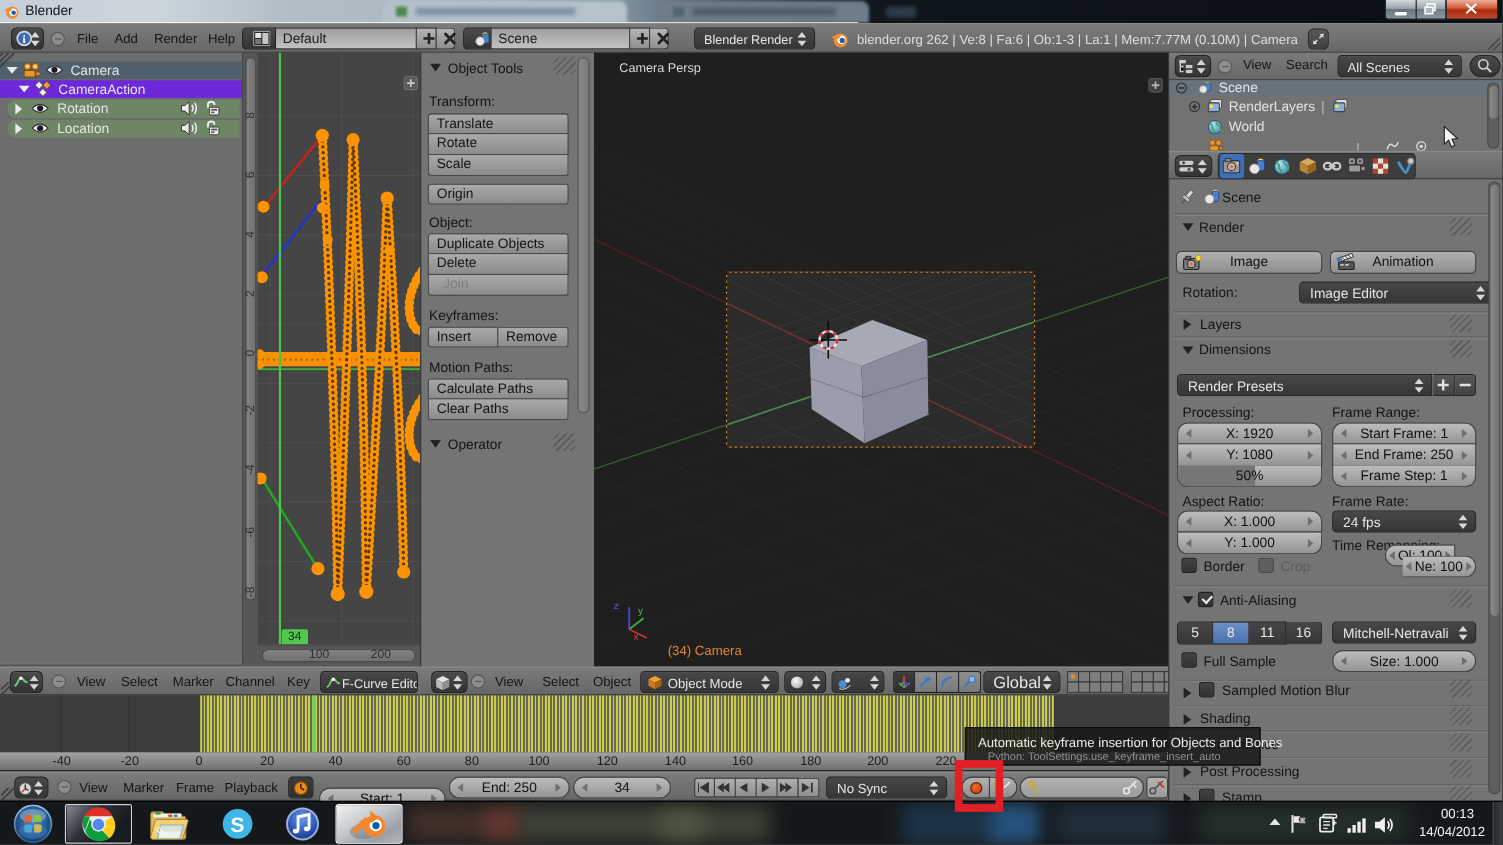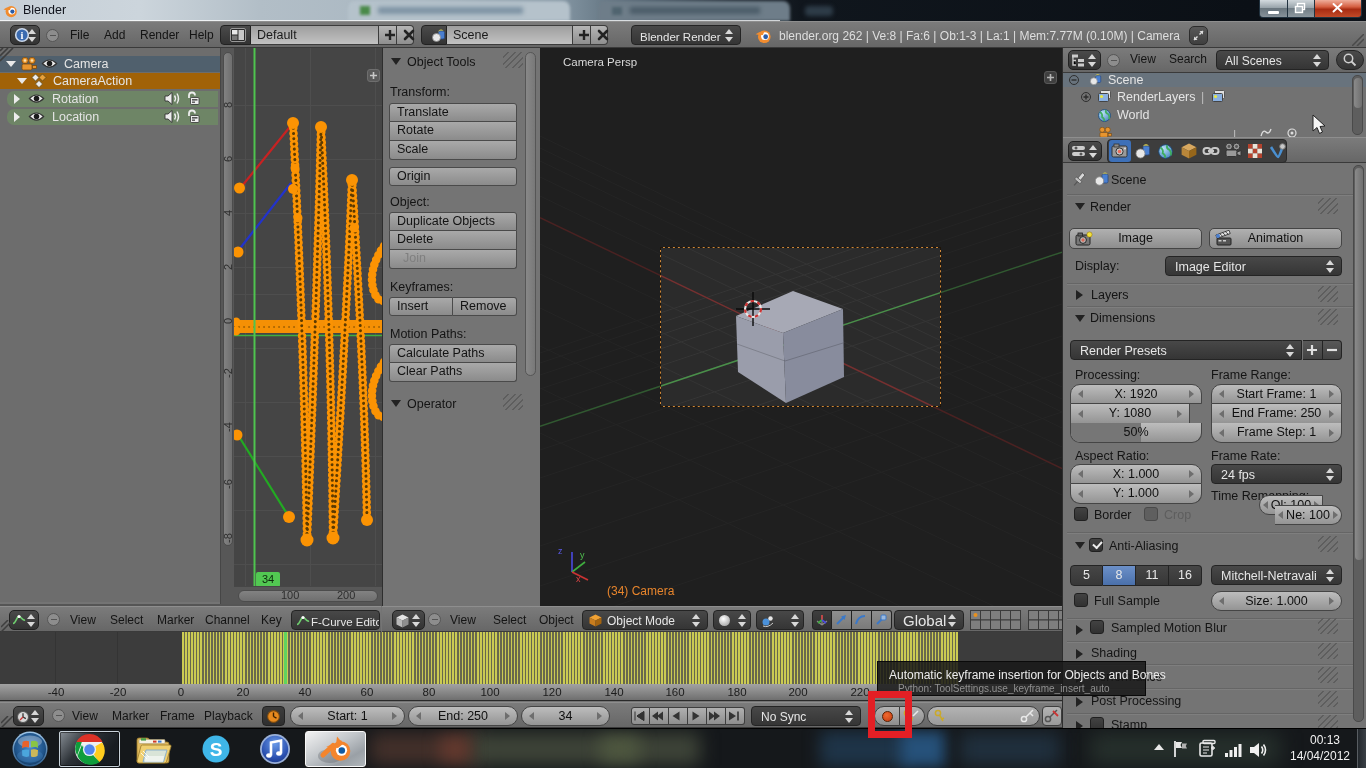--- a/index.html
+++ b/index.html
@@ -203,21 +203,21 @@
       <rect x="2" y="7" width="10" height="6" rx="1.5" fill="#e8952f" stroke="#7a4a10" stroke-width="0.8"></rect>
       <rect x="12.5" y="8.5" width="4" height="3" fill="#e8952f" stroke="#7a4a10" stroke-width="0.8"></rect>
     </svg>
     <svg width="17" height="11" viewBox="0 0 15 10" style="left:41px;top:2px;">
       <path d="M1,5 Q7.5,-1.5 14,5 Q7.5,11.5 1,5Z" fill="#ededed" stroke="#333" stroke-width="1"></path>
           <circle cx="7.5" cy="5" r="2.5" fill="#1a1a1a"></circle>
     </svg>
     <div class="wlbl t" style="left:64px;top:1px;">Camera</div>
   </div>
 
-  <div style="left:0;top:25px;width:220px;height:16px;background:#a16207;">
+  <div style="left:0;top:25px;width:220px;height:16px;background:#6d28d9;">
     <div style="left:17px;top:5px;width:0;height:0;border-left:5px solid transparent;border-right:5px solid transparent;border-top:6.5px solid #e8e8e8;"></div>
     <svg width="16" height="16" viewBox="0 0 16 16" style="left:31px;top:0px;">
       <g stroke="#5a4a20" stroke-width="0.7">
       <rect x="2" y="2" width="5" height="5" transform="rotate(45 4.5 4.5)" fill="#ececec"></rect>
       <rect x="9" y="2" width="5" height="5" transform="rotate(45 11.5 4.5)" fill="#e8a13a"></rect>
       <rect x="5.5" y="8.5" width="5" height="5" transform="rotate(45 8 11)" fill="#ececec"></rect>
           </g>
     </svg>
     <div class="wlbl t" style="left:53px;top:1px;">CameraAction</div>
   </div>
@@ -587,21 +587,21 @@
   <div class="menu t" style="left:72px;">View</div>
   <div class="menu t" style="left:112px;">Marker</div>
   <div class="menu t" style="left:160px;">Frame</div>
   <div class="menu t" style="left:204px;">Playback</div>
   <div style="left:262px;top:3px;width:23px;height:20px;background:linear-gradient(#3c3c3c,#2f2f2f);border:1px solid #222;border-radius:4px;">
     <svg width="15" height="15" viewBox="0 0 14 14" style="left:3px;top:2px;">
           <circle cx="7" cy="7" r="5.5" fill="#e88a1e" stroke="#7a4a10"></circle>
           <path d="M7,7 L7,3.2 M7,7 L9.8,8.6" stroke="#3a2000" stroke-width="1.3"></path>
         </svg>
   </div>
-  <div class="pill" style="left:290px;top:3px;width:115px;">Start: 1<span class="la"></span><span class="ra"></span></div>
+  <div class="pill" style="left:290px;top:13px;width:115px;">Start: 1<span class="la"></span><span class="ra"></span></div>
   <div class="pill" style="left:408px;top:3px;width:110px;">End: 250<span class="la"></span><span class="ra"></span></div>
   <div class="pill" style="left:521px;top:3px;width:89px;">34<span class="la"></span><span class="ra"></span></div>
 
   <div class="pbtn" style="left:631px;border-radius:3px 0 0 3px;">
         <svg width="15" height="12" viewBox="0 0 15 12">
           <path d="M3,1.5 V10.5 M12,1.5 L5,6 L12,10.5Z M12,1.5 L5,6 L12,10.5" fill="#333" stroke="#333" stroke-width="1"></path>
         </svg>
       </div>
   <div class="pbtn" style="left:650px;border-left:none;">
         <svg width="15" height="12" viewBox="0 0 15 12">
@@ -878,22 +878,22 @@
           <g transform="rotate(-20 3 8)">
             <rect x="2" y="4.5" width="14" height="3.5" fill="#e8e8e8" stroke="#222" stroke-width="0.7"></rect>
             <path d="M3,4.5 L5,8 M6,4.5 L8,8 M9,4.5 L11,8 M12,4.5 L14,8" stroke="#222" stroke-width="0.7"></path>
           </g>
           <rect x="3.5" y="10" width="3" height="1.5" fill="#ccc"></rect>
           <rect x="8" y="10" width="3" height="1.5" fill="#ccc"></rect>
           <circle cx="3" cy="6" r="2" fill="#4a7fd0"></circle>
         </svg>
     <span style="position:static;">Animation</span>
   </div>
-  <div class="lbl t" style="left:12px;top:122px;">Display:</div>
-  <div class="dk" style="left:102px;top:119px;width:177px;">
+  <div class="lbl t" style="left:12px;top:122px;">Rotation:</div>
+  <div class="dk" style="left:118px;top:119px;width:177px;">
     <div class="t" style="left:9px;top:1px;">Image Editor</div>
         <span class="ud">
           <b></b>
           <i></i>
         </span>
   </div>
   <div class="sep" style="left:4px;top:146px;width:292px;"></div>
   <div class="tri-r" style="left:13px;top:153px;"></div>
   <div class="lbl t" style="left:28px;top:151px;">Layers</div>
   <div class="hatch" style="left:255px;top:149px;"></div>
@@ -915,21 +915,21 @@
         </svg>
   </div>
   <div style="left:260px;top:203px;width:19px;height:20px;background:linear-gradient(#585858,#424242);border:1px solid #242424;border-left:none;border-radius:0 4px 4px 0;">
     <svg width="12" height="12" viewBox="0 0 12 12" style="left:3px;top:3px;">
           <path d="M1,6 H11" stroke="#e0e0e0" stroke-width="2.2"></path>
         </svg>
   </div>
   <div class="lbl t" style="left:12px;top:231px;">Processing:</div>
   <div class="lbl t" style="left:148px;top:231px;">Frame Range:</div>
   <div class="pill pt" style="left:7px;top:247px;width:132px;">X: 1920<span class="la"></span><span class="ra"></span></div>
-  <div class="pill pm" style="left:7px;top:267px;width:120px;">Y: 1080<span class="la"></span><span class="ra"></span></div>
+  <div class="pill pm" style="left:7px;top:267px;width:132px;">Y: 1080<span class="la"></span><span class="ra"></span></div>
   <div class="pill pb" style="left:7px;top:286px;width:132px;overflow:hidden;"><div style="left:0;top:0;width:70px;height:20px;background:#767676;"></div><span style="position:relative;">50%</span></div>
   <div class="pill pt" style="left:148px;top:247px;width:131px;">Start Frame: 1<span class="la"></span><span class="ra"></span></div>
   <div class="pill pm" style="left:148px;top:267px;width:131px;">End Frame: 250<span class="la"></span><span class="ra"></span></div>
   <div class="pill pb" style="left:148px;top:286px;width:131px;">Frame Step: 1<span class="la"></span><span class="ra"></span></div>
   <div class="lbl t" style="left:12px;top:312px;">Aspect Ratio:</div>
   <div class="lbl t" style="left:148px;top:312px;">Frame Rate:</div>
   <div class="pill pt" style="left:7px;top:327px;width:132px;">X: 1.000<span class="la"></span><span class="ra"></span></div>
   <div class="pill pb" style="left:7px;top:347px;width:132px;">Y: 1.000<span class="la"></span><span class="ra"></span></div>
   <div class="dk" style="left:148px;top:327px;width:131px;">
     <div class="t" style="left:9px;top:1px;">24 fps</div>

